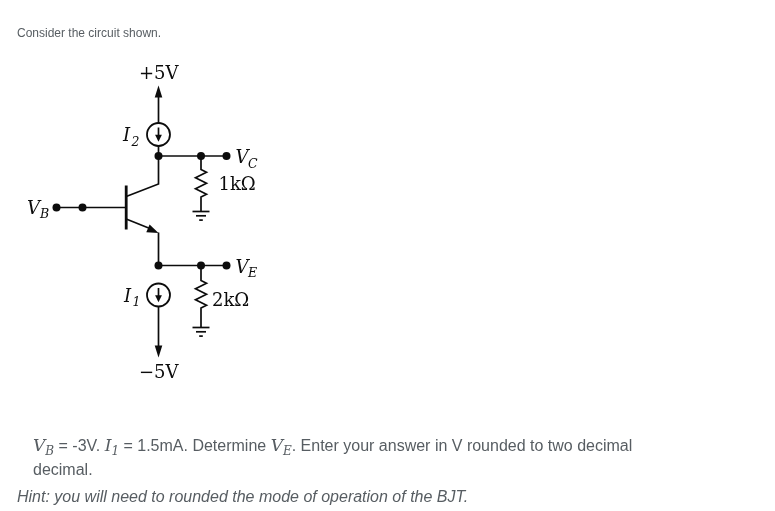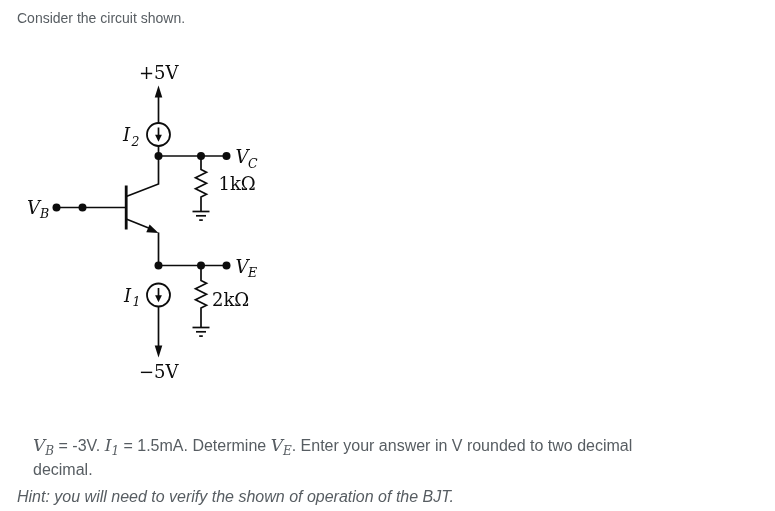--- a/index.html
+++ b/index.html
@@ -1,20 +1,20 @@
 <!DOCTYPE html>
 <html><head>
 <meta charset="utf-8">
 <style>
   html,body{margin:0;padding:0;}
   body{
     width:775px;height:511px;background:#ffffff;position:relative;overflow:hidden;
     font-family:"Liberation Sans",sans-serif;color:#575d62;
   }
-  .heading{position:absolute;left:17px;top:8px;margin:0;font-size:14px;line-height:20px;}
+  .heading{position:absolute;left:17px;top:23px;margin:0;font-size:12px;line-height:20px;}
   .circuit-svg{position:absolute;left:0;top:0;}
   .clabel{font-family:"DejaVu Serif",serif;font-size:18px;fill:#0c0c0c;}
   .cvar{font-family:"DejaVu Serif",serif;font-style:italic;font-size:18px;fill:#0c0c0c;}
   .cvarsub{font-family:"DejaVu Serif",serif;font-style:italic;font-size:12.5px;fill:#0c0c0c;}
   .question{position:absolute;left:17px;top:417px;margin:16px;width:747px;font-size:16px;line-height:24px;}
   .question .mvar{font-family:"DejaVu Serif",serif;font-style:italic;font-size:17px;}
   .question sub{font-family:"DejaVu Serif",serif;font-style:italic;font-size:12px;line-height:0;}
   .hint{position:absolute;left:17px;top:487px;margin:0;font-size:16px;font-style:italic;line-height:20px;}
 </style>
 </head>
@@ -82,15 +82,15 @@
     <text class="cvar" x="235.5" y="272.5">V</text>
     <text class="cvarsub" x="248" y="277">E</text>
     <text class="cvar" x="124" y="301.5">I</text>
     <text class="cvarsub" x="132.5" y="306">1</text>
     <text class="clabel" x="212" y="306">2kΩ</text>
     <text class="clabel" x="139" y="378">−5V</text>
   </svg>
 
   <p class="question"><span class="mvar"><span>V</span><sub>B</sub></span><span> = -3V. </span><span class="mvar"><span>I</span><sub>1</sub></span><span> = 1.5mA. Determine </span><span class="mvar"><span>V</span><sub>E</sub></span><span>. Enter your answer in V rounded to two decimal</span><br><span>decimal.</span></p>
 
-  <p class="hint">Hint: you will need to verify the shown of operation of the BJT.</p>
+  <p class="hint">Hint: you will need to rounded the mode of operation of the BJT.</p>
 
 </div>
 
 </body></html>

